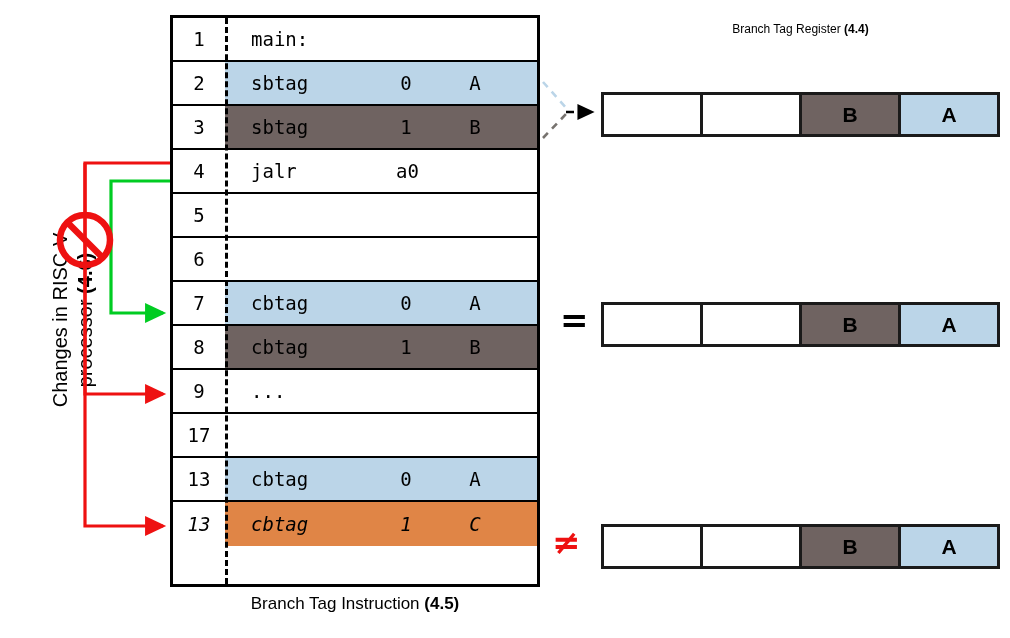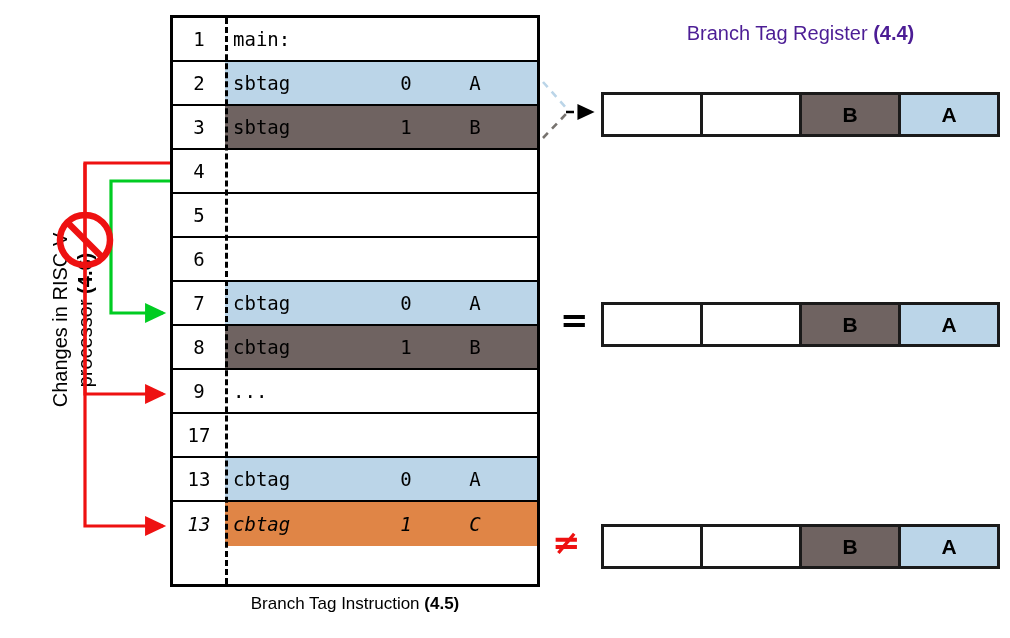--- a/index.html
+++ b/index.html
@@ -50,21 +50,21 @@
   }
   .code-body {
     flex: 1;
     position: relative;
     display: flex;
     align-items: center;
     font-family: "DejaVu Sans Mono", monospace;
     font-size: 19px;
     color: #000000;
   }
-  .op   { position: absolute; left: 8px; }
+  .op   { position: absolute; left: 26px; }
   .arg1 { position: absolute; left: 171px; width: 20px; text-align: center; }
   .arg2 { position: absolute; left: 240px; width: 20px; text-align: center; }
 
   .fill-blue   { background: #bbd5e8; }
   .fill-gray   { background: #6f6361; }
   .fill-orange { background: #e08546; }
   .fill-none   { background: #ffffff; }
 
   
   #gutter-dash {
@@ -102,22 +102,22 @@
   }
   .reg-cell:last-child { border-right: none; }
 
   
   #reg-title {
     position: absolute;
     left: 601px;
     top: 22px;
     width: 399px;
     text-align: center;
-    font-size: 20px;
-    color: #4c1d95;
+    font-size: 12px;
+    color: #000000;
     white-space: nowrap;
   }
   #bti-title {
     position: absolute;
     left: 170px;
     top: 594px;
     width: 370px;
     text-align: center;
     font-size: 17px;
     color: #000000;
@@ -183,20 +183,25 @@
         <div class="code-row">
           <div class="lineno">3</div>
           <div class="code-body fill-gray">
             <span class="op">sbtag</span>
             <span class="arg1">1</span>
             <span class="arg2">B</span>
           </div>
         </div>
         <div class="code-row">
           <div class="lineno">4</div>
+          <div class="code-body fill-none">
+            <span class="op">jalr</span>
+            <span class="arg1">a0</span>
+            <span class="arg2"></span>
+          </div>
         </div>
         <div class="code-row">
           <div class="lineno">5</div>
           <div class="code-body fill-none">
             <span class="op"></span>
             <span class="arg1"></span>
             <span class="arg2"></span>
           </div>
         </div>
         <div class="code-row">

